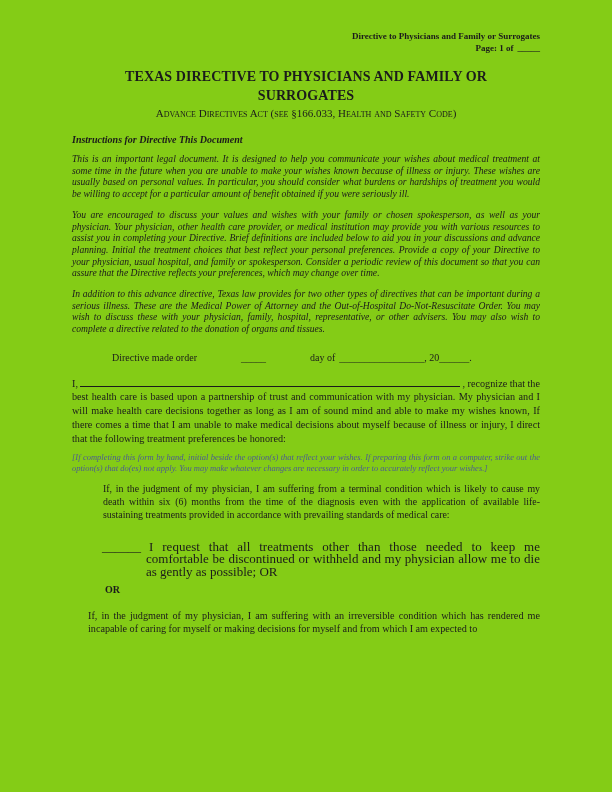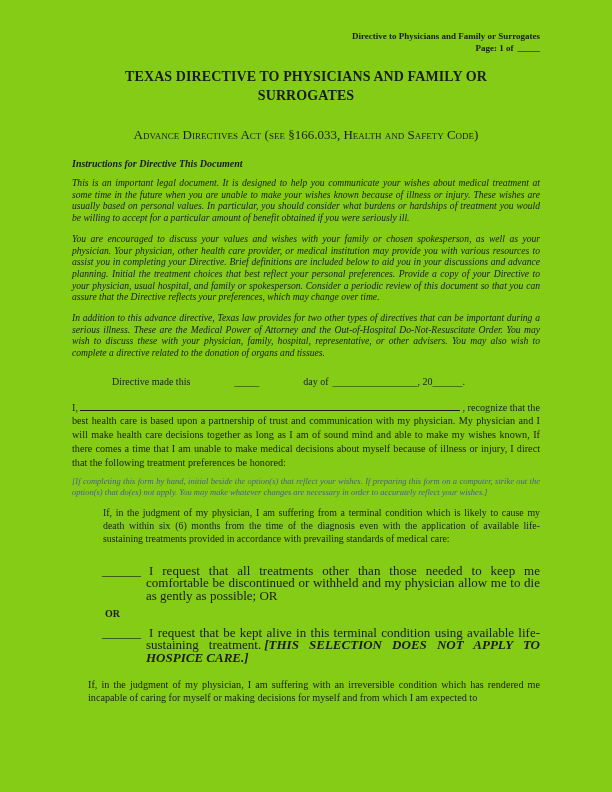--- a/index.html
+++ b/index.html
@@ -8,21 +8,21 @@
     background:#84cc16; color:#1b1b1b;
     font-family:"Liberation Serif","DejaVu Serif",serif;
     padding:30px 72px 0 72px; position:relative; overflow:hidden;
   }
   .header { text-align:right; font-weight:bold; font-size:9px; line-height:12px; }
   .doc-title {
     text-align:center; font-weight:bold; font-size:14px; line-height:18.5px;
     max-width:435px; margin:14px auto 0 auto; letter-spacing:.1px;
   }
   .subtitle {
-    text-align:center; font-variant:small-caps; font-size:13px; margin-top:22px;
+    text-align:center; font-variant:small-caps; font-size:11px; margin-top:2px;
   }
   .instr-heading { font-weight:bold; font-style:italic; font-size:10px; margin-top:15px; }
   .instr-para {
     font-style:italic; font-size:9.6px; line-height:11.7px;
     text-align:justify; margin-top:8px;
   }
   .date-line { font-size:10px; margin-top:17px; }
   .dseg { margin-right:4px;padding-left:40px; }
   .dseg-tight { margin-right:0; }
   .decl-first { display:flex; align-items:baseline; font-size:10.2px; line-height:12.4px; margin-top:13px; }
@@ -66,40 +66,37 @@
 
   <div class="subtitle">Advance Directives Act (see §166.033, Health and Safety Code)</div>
 
   <div class="instr-heading">Instructions for Directive This Document</div>
 
   <div class="instr-para">This is an important legal document. It is designed to help you communicate your wishes about medical treatment at some time in the future when you are unable to make your wishes known because of illness or injury. These wishes are usually based on personal values. In particular, you should consider what burdens or hardships of treatment you would be willing to accept for a particular amount of benefit obtained if you were seriously ill.</div>
   <div class="instr-para" style="margin-top:9px">You are encouraged to discuss your values and wishes with your family or chosen spokesperson, as well as your physician. Your physician, other health care provider, or medical institution may provide you with various resources to assist you in completing your Directive. Brief definitions are included below to aid you in your discussions and advance planning. Initial the treatment choices that best reflect your personal preferences. Provide a copy of your Directive to your physician, usual hospital, and family or spokesperson. Consider a periodic review of this document so that you can assure that the Directive reflects your preferences, which may change over time.</div>
   <div class="instr-para" style="margin-top:9px">In addition to this advance directive, Texas law provides for two other types of directives that can be important during a serious illness. These are the Medical Power of Attorney and the Out-of-Hospital Do-Not-Resuscitate Order. You may wish to discuss these with your physician, family, hospital, representative, or other advisers. You may also wish to complete a directive related to the donation of organs and tissues.</div>
 
   <div class="date-line">
-    <span class="dseg">Directive made this</span><span class="dseg">_____</span><span class="dseg">day of</span><span class="dseg-tight">_________________</span><span class="dseg-tight">, 20</span><span class="dseg-tight">______</span><span>.</span>
+    <span class="dseg">Directive made order</span><span class="dseg">_____</span><span class="dseg">day of</span><span class="dseg-tight">_________________</span><span class="dseg-tight">, 20</span><span class="dseg-tight">______</span><span>.</span>
   </div>
 
   <div class="decl-first">
     <span>I,</span>
     <span class="fill-line"></span>
     <span>, recognize that the</span>
   </div>
   <div class="decl-body">best health care is based upon a partnership of trust and communication with my physician. My physician and I will make health care decisions together as long as I am of sound mind and able to make my wishes known, If there comes a time that I am unable to make medical decisions about myself because of illness or injury, I direct that the following treatment preferences be honored:</div>
 
   <div class="hand-note">[If completing this form by hand, initial beside the option(s) that reflect your wishes. If preparing this form on a computer, strike out the option(s) that do(es) not apply. You may make whatever changes are necessary in order to accurately reflect your wishes.]</div>
 
   <div class="terminal-intro">If, in the judgment of my physician, I am suffering from a terminal condition which is likely to cause my death within six (6) months from the time of the diagnosis even with the application of available life-sustaining treatments provided in accordance with prevailing standards of medical care:</div>
 
 
   <div class="option">
     <span class="blank">______</span><span>I request that all treatments other than those needed to keep me comfortable be discontinued or withheld and my physician allow me to die as gently as possible; OR</span>
   </div>
 
   <div class="or-sep">OR</div>
 
-  <div class="option option2">
-    <span class="blank">______</span><span>I request that be kept alive in this terminal condition using available life-sustaining treatment.</span><span class="emph">[THIS SELECTION DOES NOT APPLY TO HOSPICE CARE.]</span>
-  </div>
 
   <div class="irreversible">If, in the judgment of my physician, I am suffering with an irreversible condition which has rendered me incapable of caring for myself or making decisions for myself and from which I am expected to</div>
 
 </div>
 
 </body></html>

